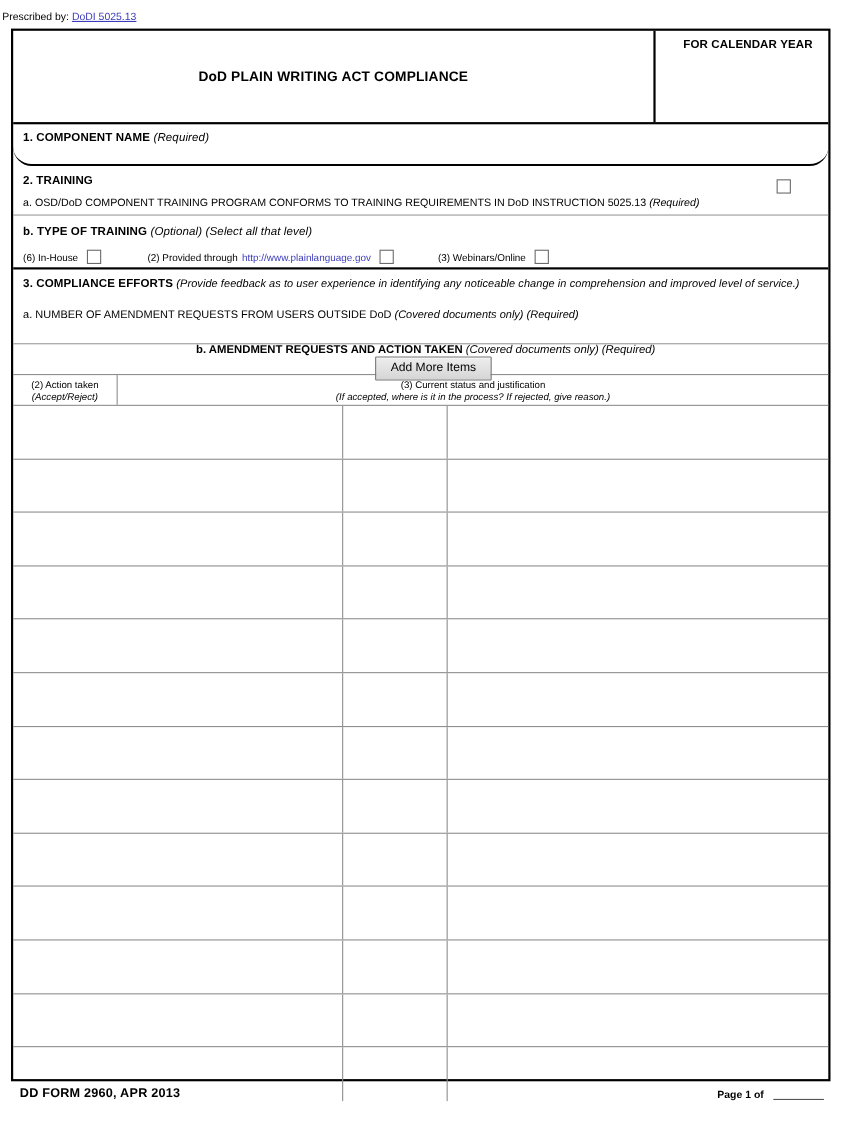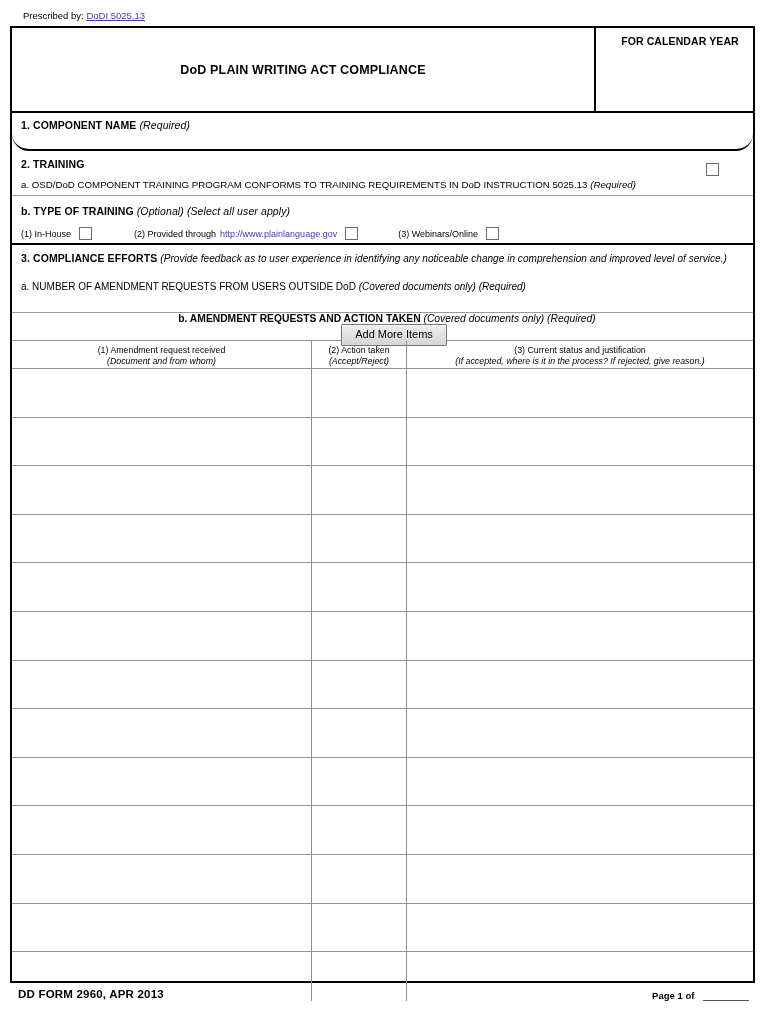--- a/index.html
+++ b/index.html
@@ -19,21 +19,21 @@
 
   .page {
     position: relative;
     width: 767px;
     height: 1024px;
   }
 
   
   .prescribed {
     position: absolute;
-    left: 23px;
+    left: 2px;
     top: 10px;
     font-size: 9.5px;
     line-height: 12px;
     white-space: nowrap;
   }
   .prescribed .lbl { color: #000; }
   .prescribed .lnk {
     color: #3b3bbb;
     text-decoration: underline;
     cursor: pointer;
@@ -296,24 +296,24 @@
         <span>a. OSD/DoD COMPONENT TRAINING PROGRAM CONFORMS TO TRAINING REQUIREMENTS IN DoD INSTRUCTION 5025.13</span>
         <span class="ital">(Required)</span>
       </div>
       <span class="chk chk-right"></span>
     </div>
 
     <div class="band sec2b">
       <div class="sec-head">
         <span>b.  TYPE OF TRAINING</span>
         <span class="ital">(Optional)</span>
-        <span class="ital">(Select all user apply)</span>
+        <span class="ital">(Select all that level)</span>
       </div>
       <div class="ln-types">
-        <span>(1) In-House</span>
+        <span>(6) In-House</span>
         <span class="chk" style="margin-left:8px"></span>
 
         <span style="margin-left:42px">(2) Provided through</span>
         <span class="lnk2" style="margin-left:4px">http://www.plainlanguage.gov</span>
         <span class="chk" style="margin-left:8px"></span>
 
         <span style="margin-left:40px">(3) Webinars/Online</span>
         <span class="chk" style="margin-left:8px"></span>
       </div>
     </div>
@@ -335,24 +335,20 @@
       <span class="lbl3b">
         <span>b.  AMENDMENT REQUESTS AND ACTION TAKEN</span>
         <span class="ital">(Covered documents only)</span>
         <span class="ital">(Required)</span>
       </span>
       <button class="add-btn">Add More Items</button>
     </div>
 
     <div class="tbl">
       <div class="trow thead">
-        <div class="tcell c1">
-          <div>(1) Amendment request received</div>
-          <div class="ital">(Document and from whom)</div>
-        </div>
         <div class="tcell c2">
           <div>(2) Action taken</div>
           <div class="ital">(Accept/Reject)</div>
         </div>
         <div class="tcell c3">
           <div>(3) Current status and justification</div>
           <div class="ital">(If accepted, where is it in the process?  If rejected, give reason.)</div>
         </div>
       </div>
       <div class="tbody" id="table-body">

